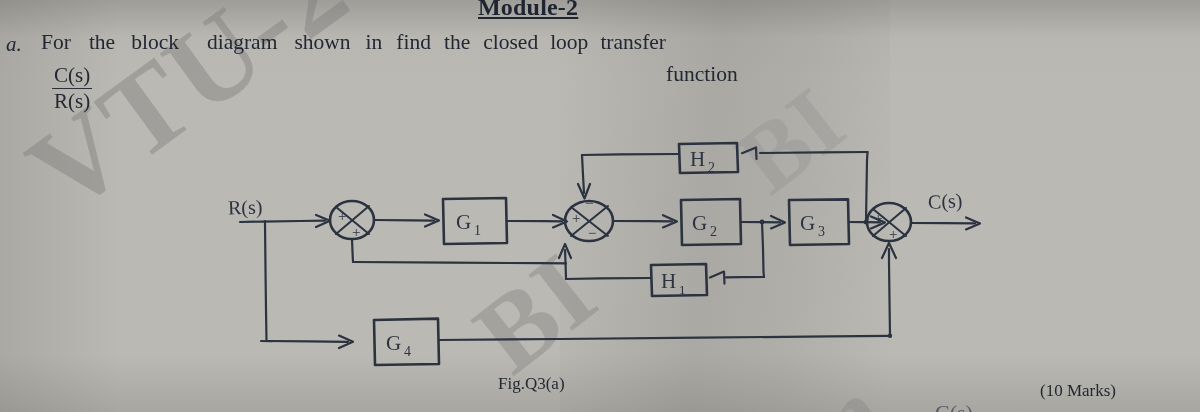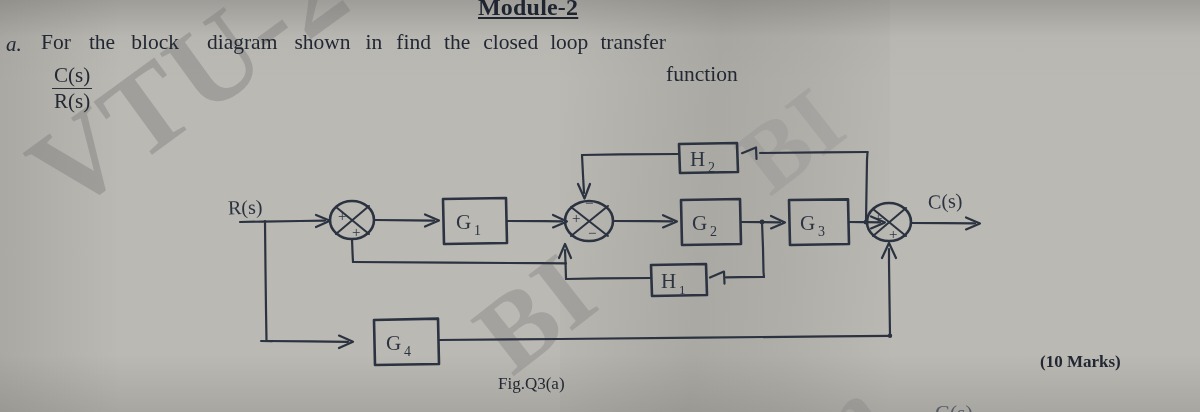--- a/index.html
+++ b/index.html
@@ -72,22 +72,22 @@
   #frac .den{display:block;padding-top:1px;}
   #qline2{
     position:absolute;left:128px;top:80px;
     font-size:21.5px;color:#222833;white-space:nowrap;
   }
   #figcap{
     position:absolute;left:498px;top:374px;
     font-size:17px;color:#232933;
   }
   #marks{
-    position:absolute;left:1040px;top:352px;
-    font-size:17px;font-weight:bold;color:#222833;
+    position:absolute;left:1040px;top:381px;
+    font-size:17px;font-weight:normal;color:#222833;
   }
   #strayC{
     position:absolute;left:935px;top:400px;
     font-size:22px;color:#3a4250;opacity:.75;
   }
 
   
   #diagram{position:absolute;left:0;top:0;width:1200px;height:412px;}
   .hwlabel{
     position:absolute;

